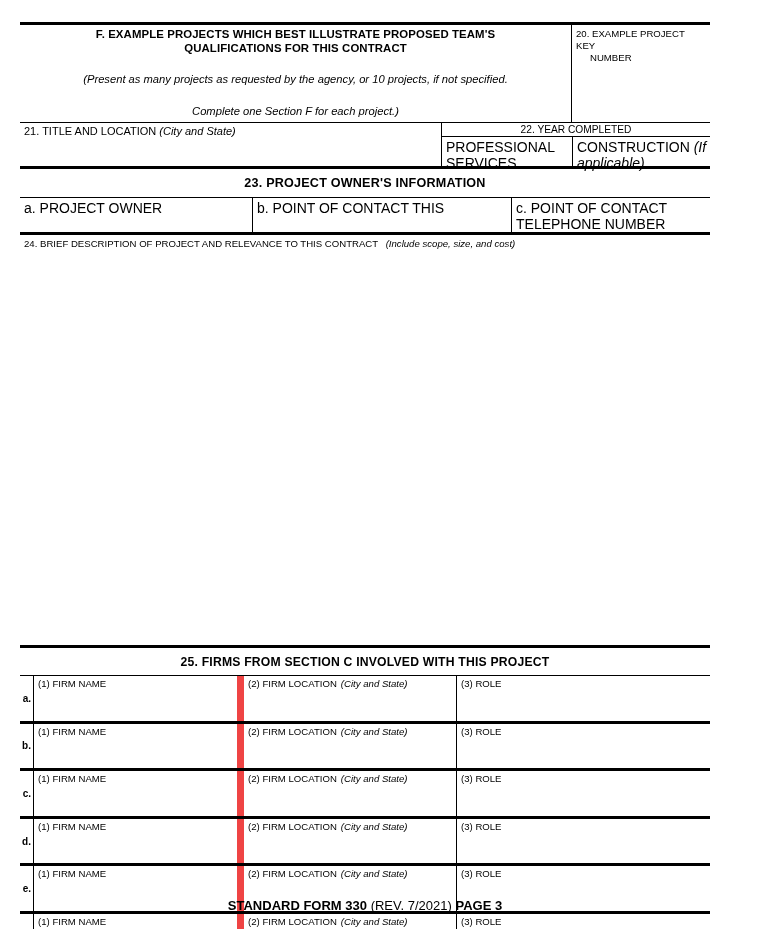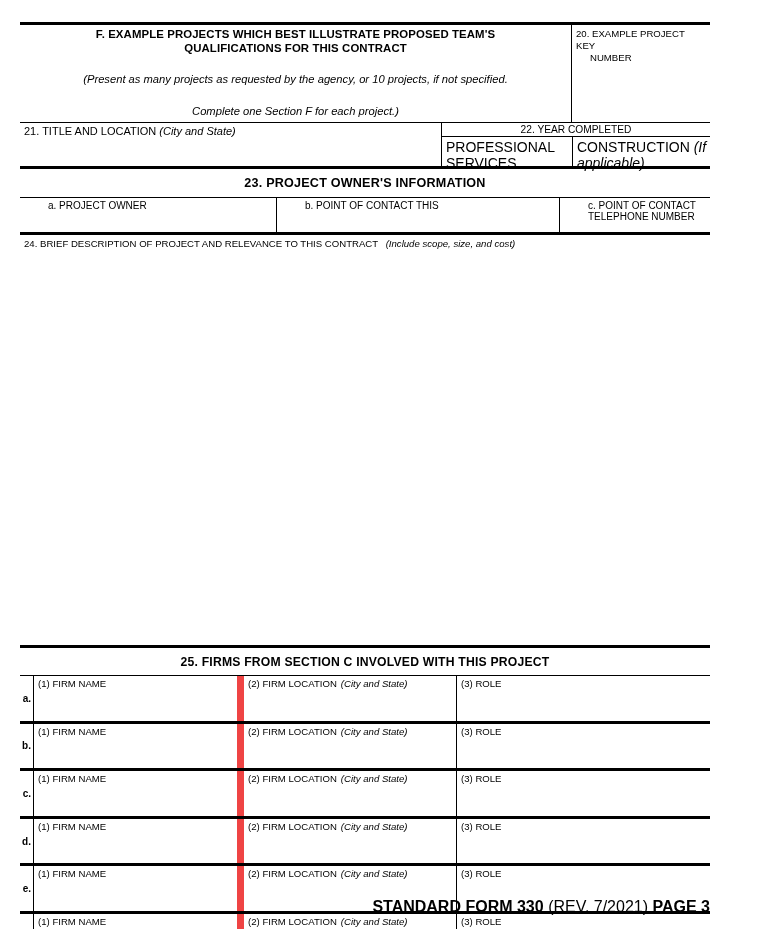--- a/index.html
+++ b/index.html
@@ -110,22 +110,21 @@
   }
   .sec23-row {
     display: flex;
     border-top: 1px solid #000;
     border-bottom: 3px solid #000;
     height: 34px;
   }
   .sec23-cell {
     box-sizing: border-box;
     padding: 2px 0 0 4px;
-    font-size: 10px;
-    margin-left: 24px;
+    font-size: 14px;
   }
   .s23-a { width: 233px; flex: 0 0 233px; border-right: 1px solid #000; }
   .s23-b { width: 259px; flex: 0 0 259px; border-right: 1px solid #000; }
   .s23-c { flex: 1 1 auto; }
 
   
   .sec24 {
     border-bottom: 3px solid #000;
     height: 413px;
     box-sizing: border-box;
@@ -175,22 +174,22 @@
   .fc-2 { width: 213px; flex: 0 0 213px; border-right: 1px solid #000; }
   .fc-3 { flex: 1 1 auto; }
   .ital { font-style: italic; }
 
   
   .footer {
     position: absolute;
     left: 20px;
     top: 898px;
     width: 690px;
-    text-align: right;
-    font-size: 16px;
+    text-align: center;
+    font-size: 13px;
   }
   .footer .b { font-weight: bold; }
 </style>
 </head>
 <body>
 
 <div class="page">
 
   <div class="form">
 

